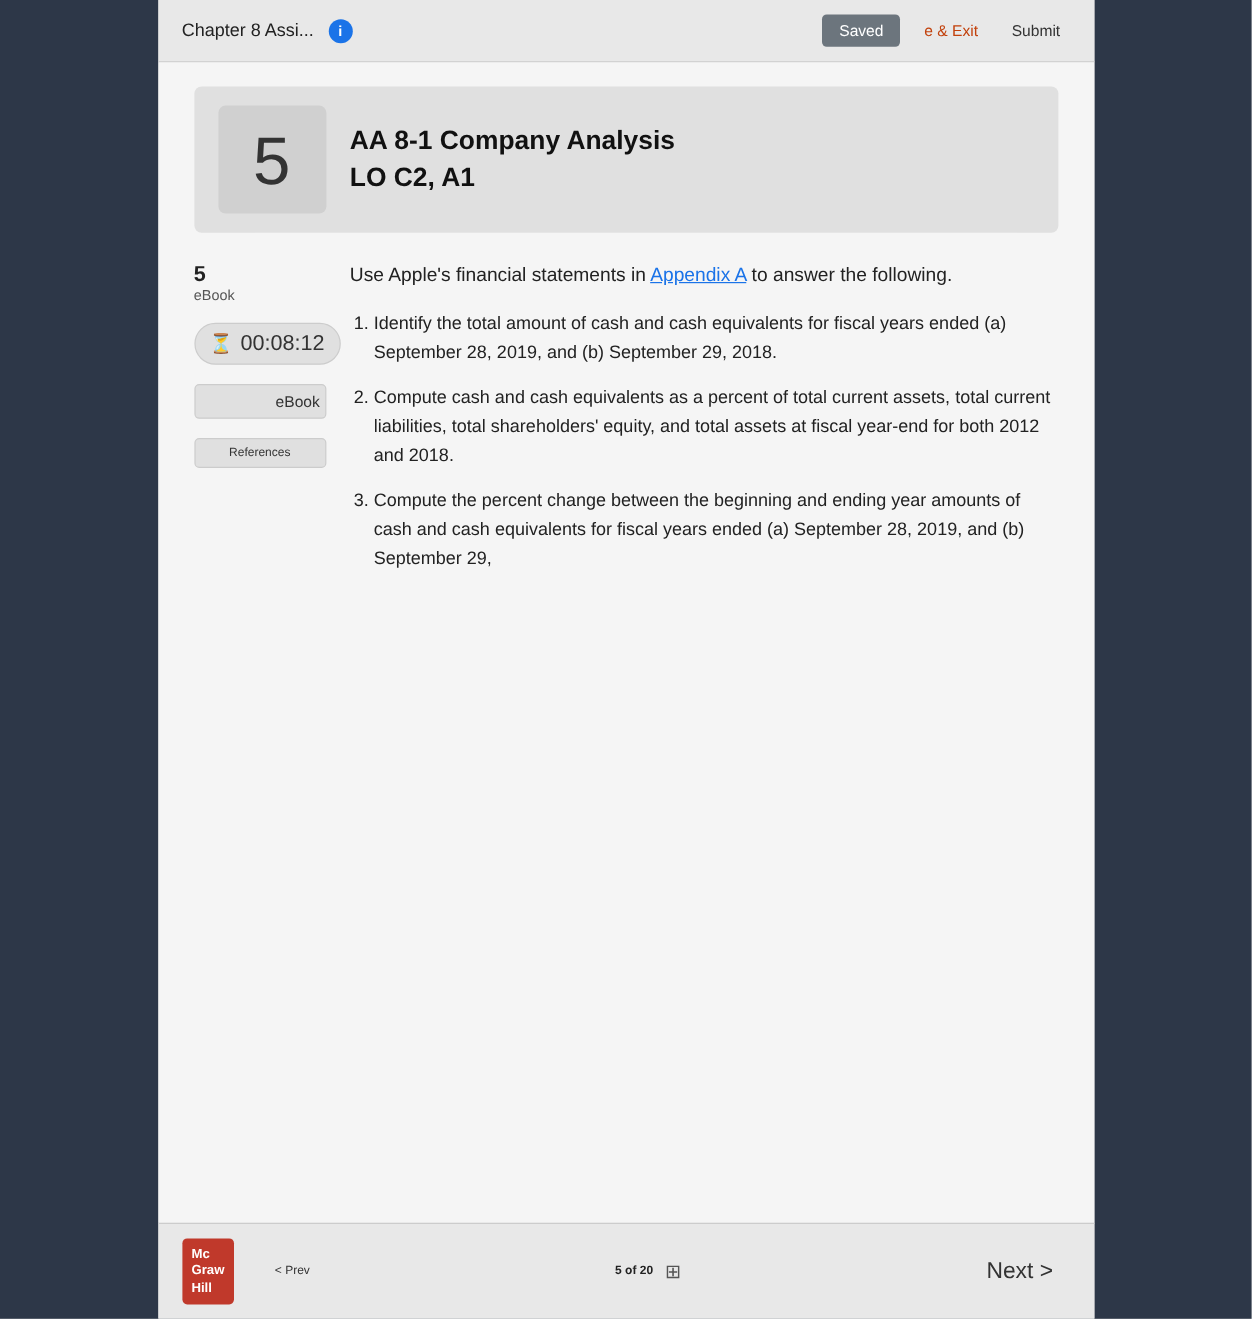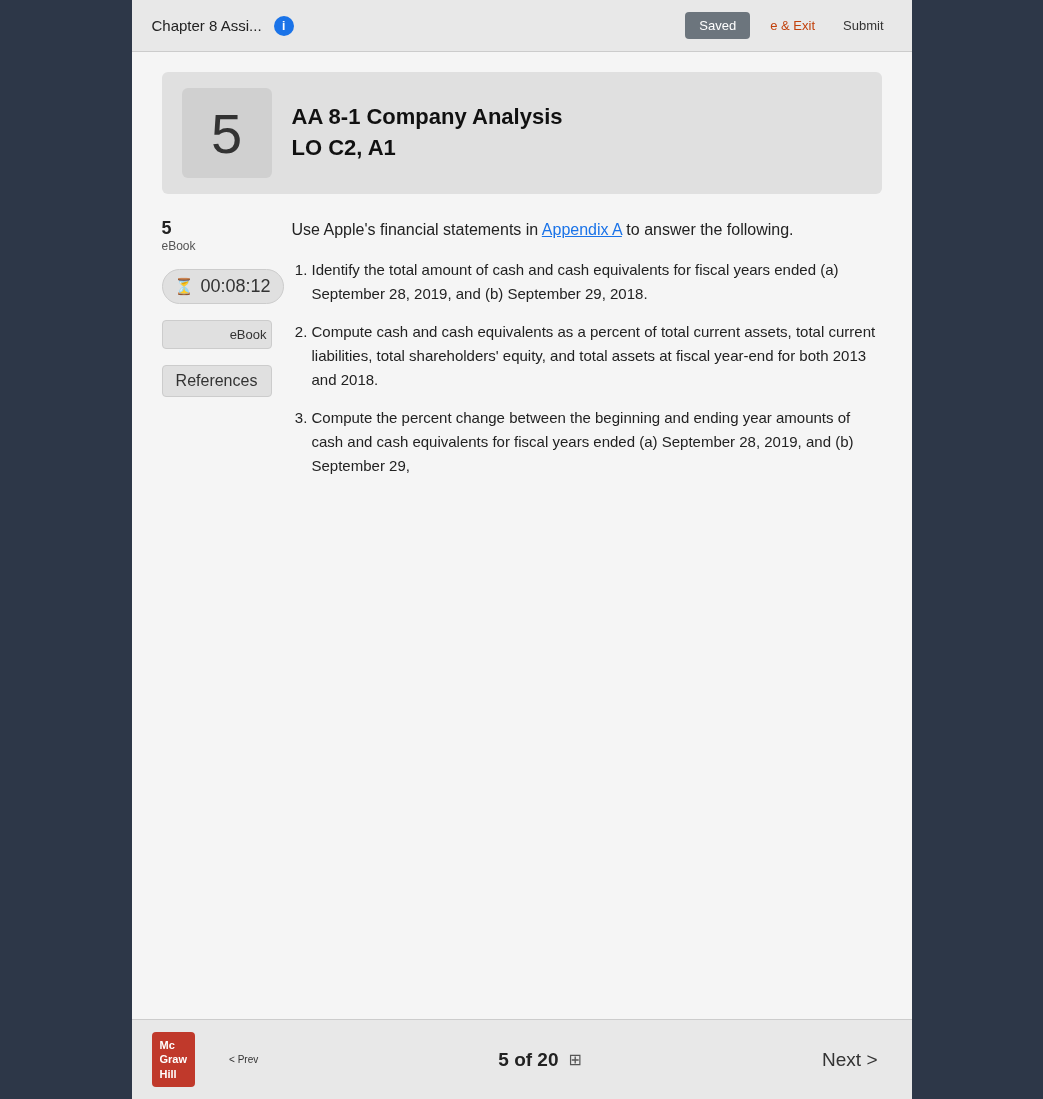--- a/index.html
+++ b/index.html
@@ -186,21 +186,21 @@
       cursor: pointer;
       width: 100%;
       text-align: right;
     }
 
     .references-btn {
       background: #e0e0e0;
       border: 1px solid #ccc;
       border-radius: 4px;
       padding: 6px 10px;
-      font-size: 16px;
+      font-size: 10px;
       color: #333;
       cursor: pointer;
       width: 100%;
       text-align: center;
     }
 
     
     .right-content {
       flex: 1;
     }
@@ -265,21 +265,21 @@
 
     .pagination-info {
       display: flex;
       align-items: center;
       gap: 10px;
       flex: 1;
       justify-content: center;
     }
 
     .page-number {
-      font-size: 19px;
+      font-size: 10px;
       font-weight: 600;
       color: #222;
     }
 
     .grid-icon {
       font-size: 16px;
       color: #555;
       cursor: pointer;
     }
 
@@ -339,21 +339,21 @@
         <button class="ebook-btn">eBook</button>
         <button class="references-btn">References</button>
       </div>
 
       <div class="right-content">
         <p class="intro-text">
           <span>Use Apple's financial statements in </span><span class="appendix-link">Appendix A</span><span> to answer the following.</span>
         </p>
         <ol class="questions-list">
           <li>Identify the total amount of cash and cash equivalents for fiscal years ended (a) September 28, 2019, and (b) September 29, 2018.</li>
-          <li>Compute cash and cash equivalents as a percent of total current assets, total current liabilities, total shareholders' equity, and total assets at fiscal year-end for both 2013 and 2018.</li>
+          <li>Compute cash and cash equivalents as a percent of total current assets, total current liabilities, total shareholders' equity, and total assets at fiscal year-end for both 2012 and 2018.</li>
           <li>Compute the percent change between the beginning and ending year amounts of cash and cash equivalents for fiscal years ended (a) September 28, 2019, and (b) September 29,</li>
         </ol>
       </div>
 
     </div>
   </div>
 
   <div class="footer">
     <div class="mcgraw-logo">
       <div>Mc</div>

